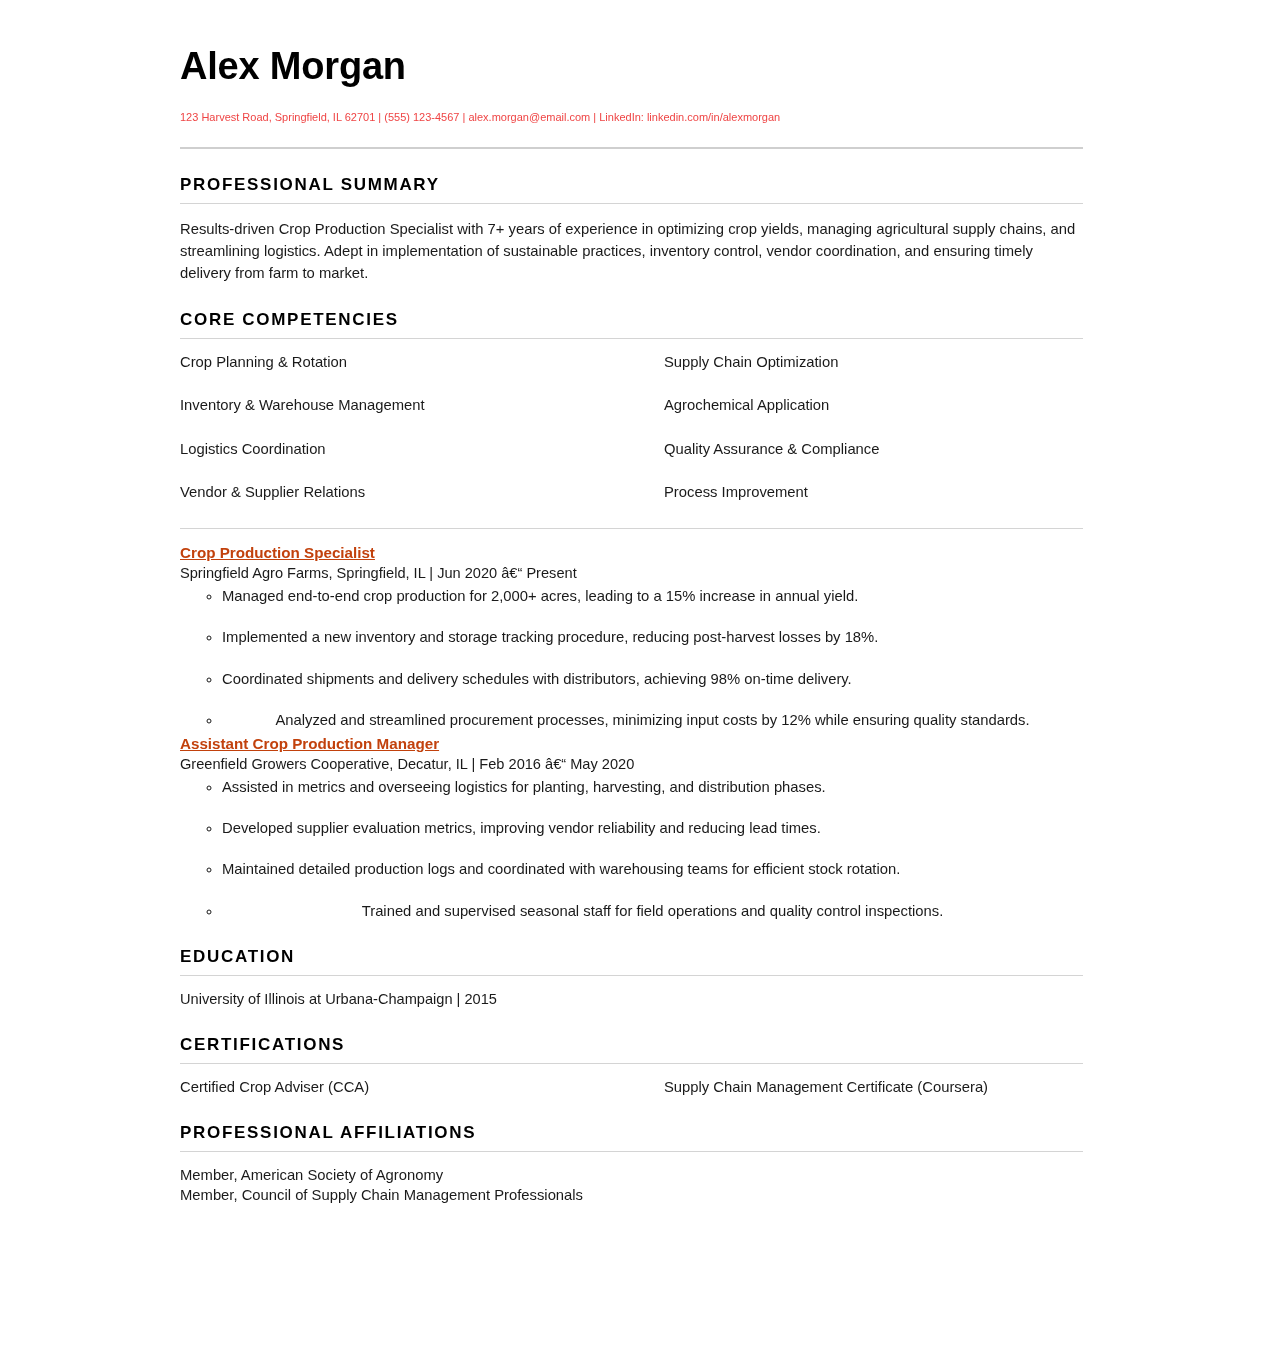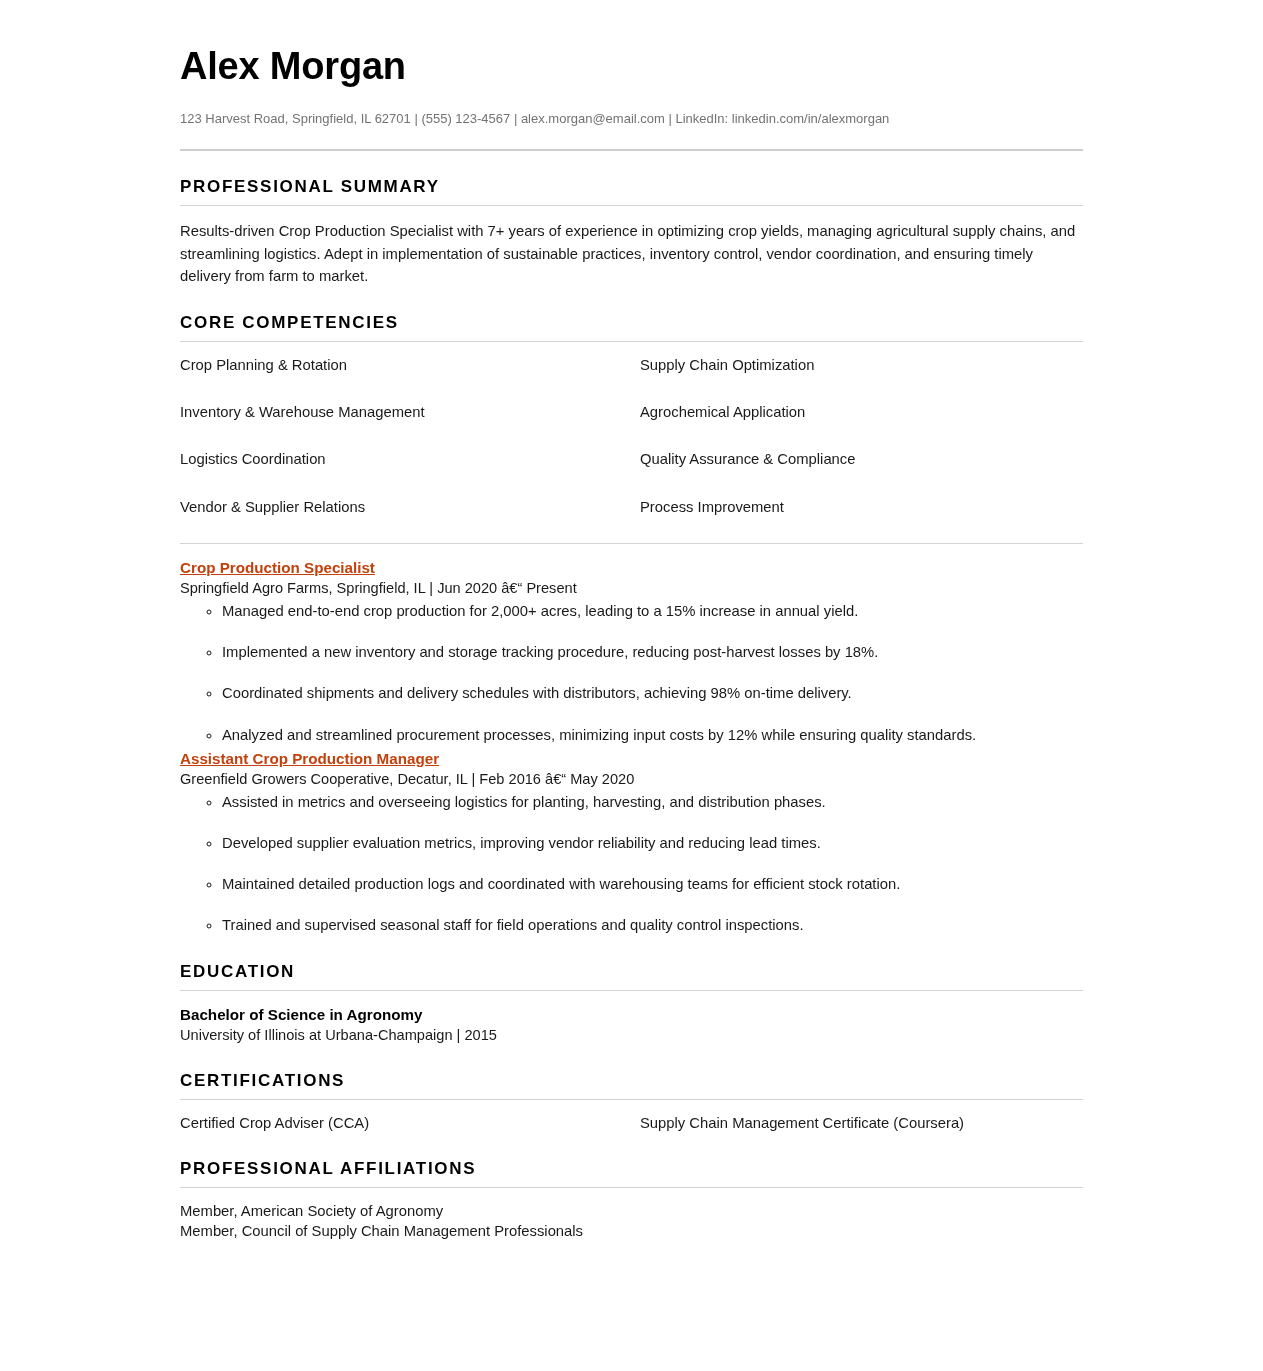--- a/index.html
+++ b/index.html
@@ -23,23 +23,23 @@
   }
   .name {
     font-size: 38px;
     font-weight: bold;
     letter-spacing: -0.2px;
     line-height: 1.1;
     margin: 0 0 22px 0;
     color: #000000;
   }
   .contact-line {
-    font-size: 13px;
+    font-size: 11px;
     line-height: 1.35;
-    color: #737373;
+    color: #ef4444;
     margin: 0;
     white-space: nowrap;
   }
   .header-rule {
     border: 0;
     border-top: 2px solid #cfcfcf;
     margin: 22px 0 0 0;
   }
   .section {
     margin-top: 26px;
@@ -61,20 +61,21 @@
     font-size: 14.8px;
     line-height: 1.5;
     margin: 0;
     color: #1a1a1a;
   }
   .two-col {
     display: grid;
     grid-template-columns: 460px 1fr;
     row-gap: 28px;
     column-gap: 0;
+    gap: 24px;
   }
   .col-item {
     font-size: 14.8px;
     line-height: 1.3;
     color: #1a1a1a;
   }
   .job {
     margin-bottom: 4px;
   }
   .job + .job {
@@ -99,20 +100,21 @@
     padding-left: 42px;
   }
   ul.bullets li {
     font-size: 14.8px;
     line-height: 1.3;
     color: #1a1a1a;
     margin-bottom: 22px;
   }
   ul.bullets li:last-child {
     margin-bottom: 0;
+    text-align: center;
   }
   .edu-degree {
     font-size: 15.2px;
     font-weight: bold;
     color: #000000;
     margin: 0 0 2px 0;
     line-height: 1.25;
   }
   .edu-meta {
     font-size: 14.6px;
@@ -184,21 +186,20 @@
         <li>Developed supplier evaluation metrics, improving vendor reliability and reducing lead times.</li>
         <li>Maintained detailed production logs and coordinated with warehousing teams for efficient stock rotation.</li>
         <li>Trained and supervised seasonal staff for field operations and quality control inspections.</li>
       </ul>
     </div>
   </section>
 
   <section class="section">
     <h2 class="section-title">EDUCATION</h2>
     <hr class="section-rule">
-    <h3 class="edu-degree">Bachelor of Science in Agronomy</h3>
     <p class="edu-meta">University of Illinois at Urbana-Champaign  |  2015</p>
   </section>
 
   <section class="section">
     <h2 class="section-title">CERTIFICATIONS</h2>
     <hr class="section-rule">
     <div class="two-col">
       <div class="col-item">Certified Crop Adviser (CCA)</div>
       <div class="col-item">Supply Chain Management Certificate (Coursera)</div>
     </div>

